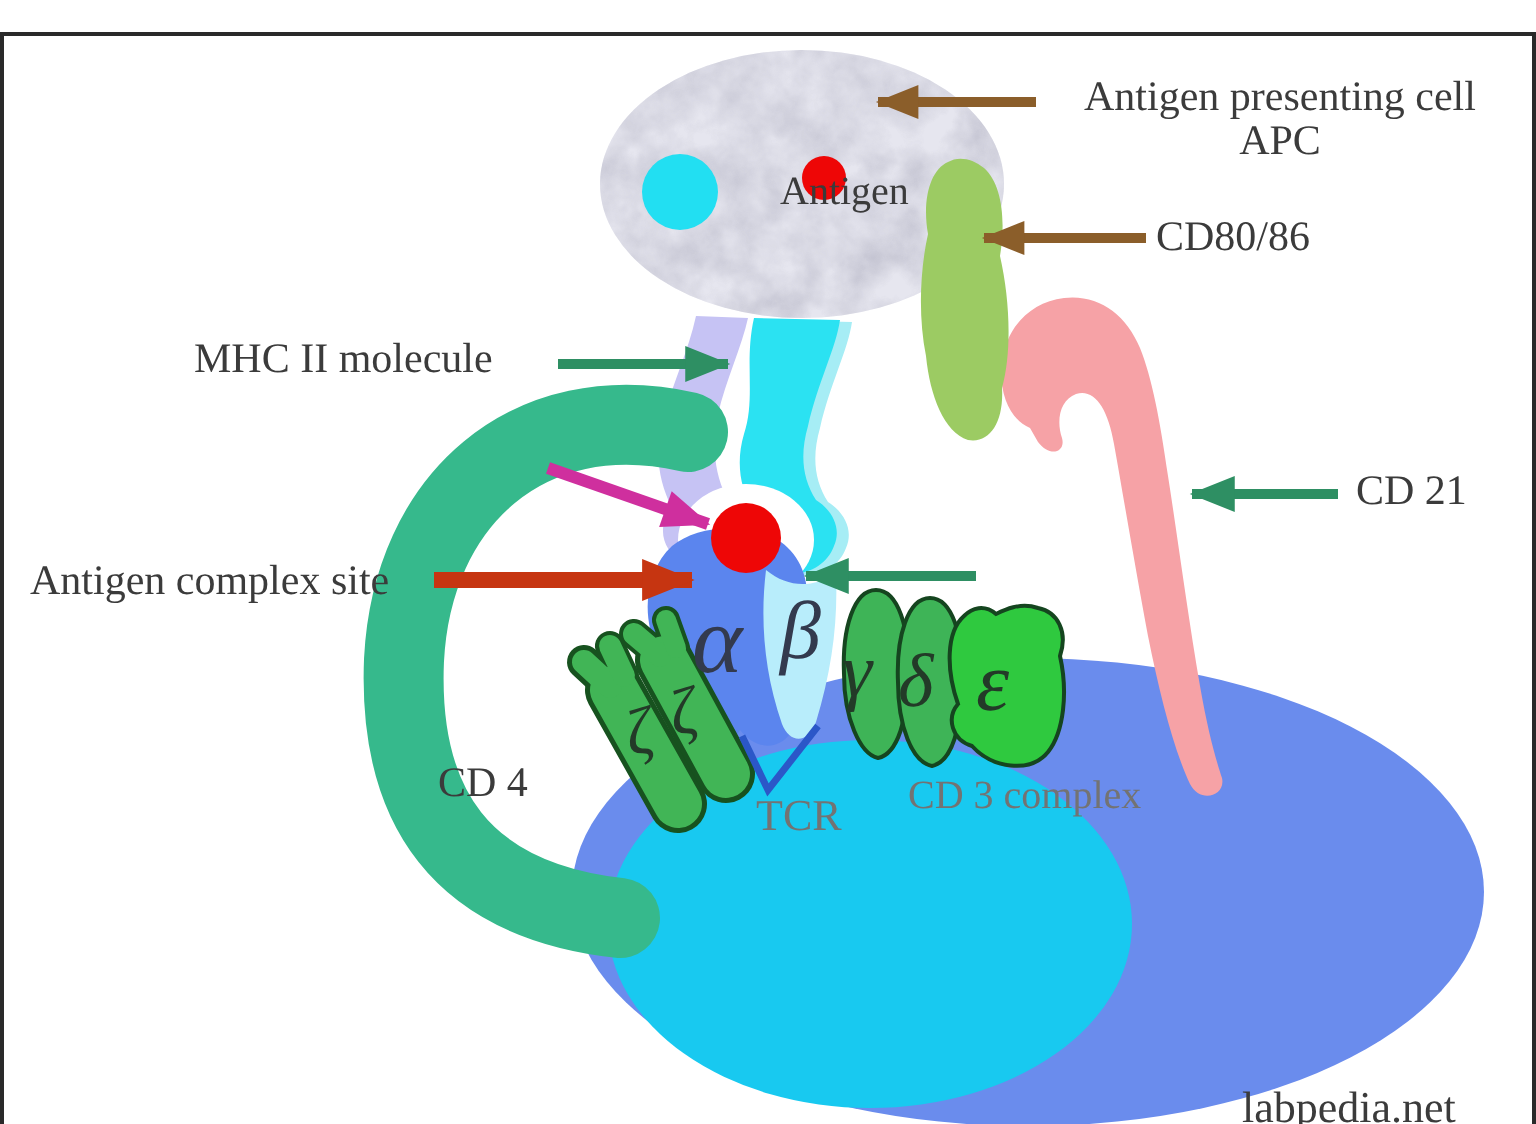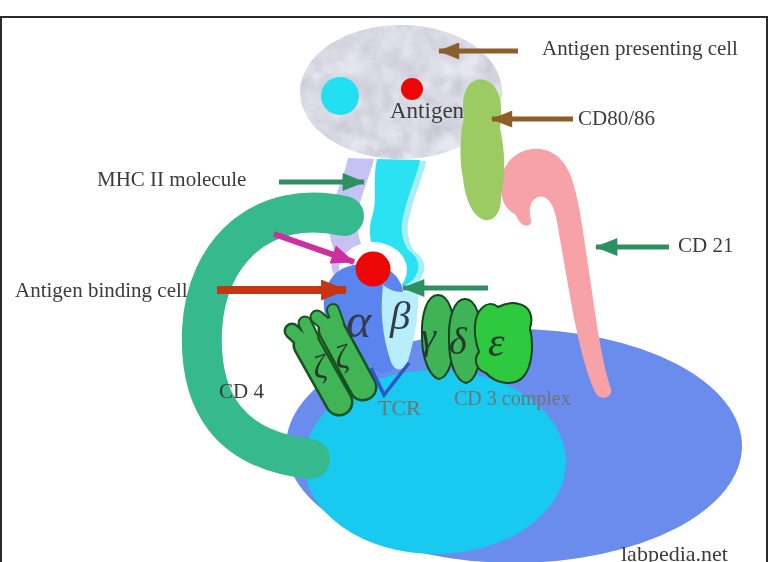--- a/index.html
+++ b/index.html
@@ -155,32 +155,33 @@
       <path d="M 277,164 L 362,164" stroke="#2e8f63" stroke-width="5" marker-end="url(#mGreen)"></path>
       <path d="M 272,216 L 352,244" stroke="#cf2f9e" stroke-width="6" marker-end="url(#mMagenta)"></path>
       <path d="M 215,272 L 344,272" stroke="#c63511" stroke-width="8" marker-end="url(#mRed)"></path>
       <path d="M 486,270 L 401,270" stroke="#2e8f63" stroke-width="5" marker-end="url(#mGreen)"></path>
       <path d="M 667,229 L 594,229" stroke="#2e8f63" stroke-width="5" marker-end="url(#mGreen)"></path>
     </g>
   </svg>
 
   <div class="lbl center" style="left:515px;top:19px;width:246px;">
     <div>Antigen presenting cell</div>
+    <div>APC</div>
   </div>
 
-  <div class="lbl" style="left:388px;top:81px;font-size:23px;">Antigen</div>
+  <div class="lbl" style="left:388px;top:68px;font-size:20px;">Antigen</div>
 
   <div class="lbl" style="left:576px;top:89px;">CD80/86</div>
 
   <div class="lbl" style="left:676px;top:216px;">CD 21</div>
 
   <div class="lbl" style="left:95px;top:150px;">MHC II molecule</div>
 
 
-  <div class="lbl" style="left:13px;top:261px;">Antigen binding cell</div>
+  <div class="lbl" style="left:13px;top:261px;">Antigen complex site</div>
 
   <div class="lbl" style="left:217px;top:362px;">CD 4</div>
 
   <div class="lbl navy" style="left:376px;top:378px;font-size:22px;">TCR</div>
 
   <div class="lbl navy" style="left:452px;top:370px;font-size:20px;">CD 3 complex</div>
 
 
   <div class="watermark" style="left:619px;top:523px;">labpedia.net</div>
 

